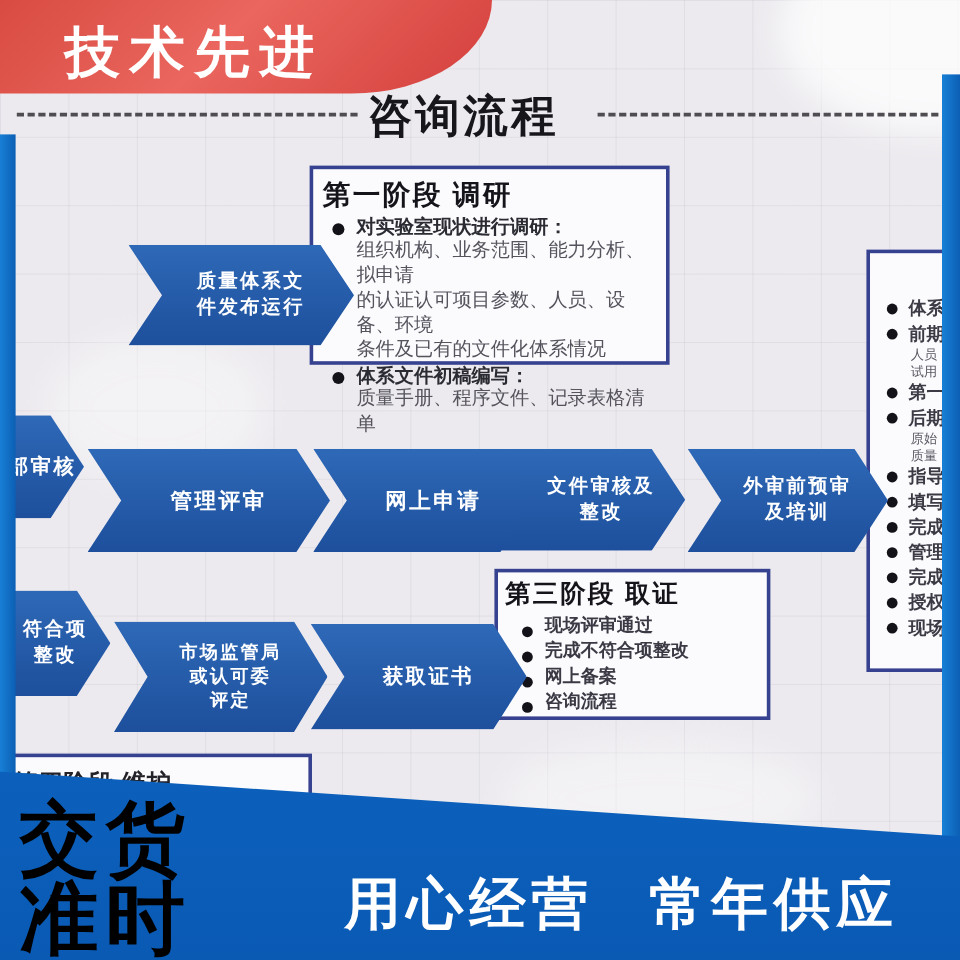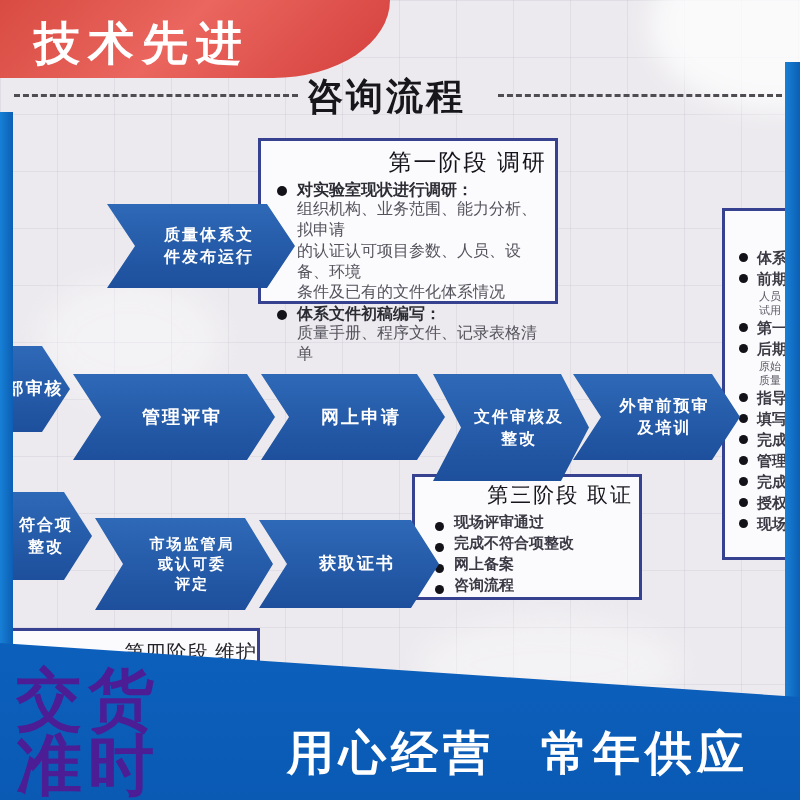--- a/index.html
+++ b/index.html
@@ -10,21 +10,21 @@
                      linear-gradient(90deg,rgba(120,120,140,.10) 1px,transparent 1px);
     background-size:57px 57px;}
   .blob{position:absolute;border-radius:50%;background:rgba(255,255,255,.75);filter:blur(14px);z-index:0;}
   .blob.b1{left:650px;top:-60px;width:260px;height:170px;}
   .blob.b2{left:40px;top:280px;width:180px;height:120px;opacity:.5;}
   .blob.b3{left:420px;top:620px;width:260px;height:90px;opacity:.5;}
 
   
   .banner-red{position:absolute;left:0;top:0;width:390px;height:78px;z-index:3;
     background:linear-gradient(135deg,#d84b42 0%,#ea665e 45%,#d43f3c 100%);
-    border-bottom-right-radius:120px 80px;}
+    border-bottom-right-radius:120px 80px;padding-left:20px;}
   .banner-red .label{font-size:46px;font-weight:bold;color:#fff;
     padding:13px 0 0 34px;letter-spacing:8px;}
 
   
   .dash{position:absolute;top:94px;border-top:3px dashed #4f4d52;z-index:2;}
   .dash.left{left:14px;width:284px;}
   .dash.right{left:498px;width:284px;}
   .flow-title{position:absolute;left:306px;top:72px;z-index:3;
     font-size:37px;font-weight:800;color:#17161a;letter-spacing:3px;}
 
@@ -38,29 +38,29 @@
     justify-content:center;text-align:center;font-weight:700;letter-spacing:2px;
     white-space:pre-line;line-height:1.35;
     background:linear-gradient(180deg,#2e69b7,#1d4f9c);}
   .chev-mid{clip-path:polygon(0 0,calc(100% - 28px) 0,100% 50%,calc(100% - 28px) 100%,0 100%,28px 50%);padding-left:16px;margin-top:28px;}
   .chev-start{clip-path:polygon(0 0,calc(100% - 28px) 0,100% 50%,calc(100% - 28px) 100%,0 100%);}
   #a1{left:0;top:176px;width:104px;height:84px;font-size:16px;}
   #a2{left:107px;top:176px;width:172px;height:84px;font-size:16px;}
   #b1{left:0;top:346px;width:70px;height:86px;font-size:17px;}
   #b2{left:73px;top:346px;width:186px;height:86px;font-size:18px;}
   #b3{left:261px;top:346px;width:168px;height:86px;font-size:18px;}
-  #b4{left:433px;top:346px;width:140px;height:107px;font-size:16px;}
+  #b4{left:415px;top:346px;width:140px;height:85px;font-size:16px;}
   #b5{left:573px;top:346px;width:151px;height:86px;font-size:16px;}
   #c1{left:0;top:492px;width:92px;height:88px;font-size:16px;}
   #c2{left:95px;top:490px;width:162px;height:92px;font-size:15px;}
   #c3{left:259px;top:492px;width:164px;height:88px;font-size:17px;}
 
   
   .pbox{position:absolute;z-index:4;background:#fbfbfd;border:3px solid #36418f;}
-  .pbox .ptitle{text-align:right;font-weight:400;color:#15141a;}
+  .pbox .ptitle{text-align:left;font-weight:700;color:#15141a;}
   #phase1{left:258px;top:138px;width:300px;height:166px;padding:4px 8px;box-sizing:border-box;}
   #phase1 .ptitle{font-size:23px;letter-spacing:2px;margin:2px 0 2px;}
   .p1-row{display:flex;gap:10px;align-items:flex-start;margin:1px 0 0 8px;font-family:Liberation Serif, serif;}
   .dot{width:10px;height:10px;border-radius:50%;background:#121218;flex:0 0 auto;margin-top:6px;}
   .p1-head{font-size:16px;font-weight:700;color:#2b2b33;line-height:1.2;}
   .p1-detail{font-size:16px;color:#55535c;line-height:1.3;margin-left:28px;white-space:pre-line;}
 
   #phase2{left:722px;top:208px;width:150px;height:352px;padding:36px 0 0 14px;box-sizing:border-box;}
   .p2-b{display:flex;gap:9px;align-items:center;font-size:15px;font-weight:700;
     color:#3c3a44;line-height:21px;}
@@ -73,21 +73,21 @@
   .p3-row .sdot{width:9px;height:9px;border-radius:50%;background:#121218;flex:0 0 auto;}
   .p3-text{font-size:15px;font-weight:700;color:#3b3944;line-height:19px;}
 
   #phase4{left:8px;top:628px;width:252px;height:150px;padding-top:8px;box-sizing:border-box;}
   #phase4 .ptitle{font-size:20px;letter-spacing:1px;color:#232228;}
 
   
   .footer{position:absolute;inset:0;z-index:10;
     clip-path:polygon(0 643px,800px 697px,800px 800px,0 800px);
     background:linear-gradient(180deg,#2a8be0 0%,#0e68c6 55%,#0a5ab4 100%);}
-  .delivery{position:absolute;left:16px;top:666px;z-index:11;color:#4c1d95;
+  .delivery{position:absolute;left:16px;top:666px;z-index:11;color:#000000;
     font-weight:800;font-size:66px;line-height:66px;letter-spacing:6px;}
   .slogan{position:absolute;left:287px;top:722px;z-index:11;color:#fff;
     font-weight:800;font-size:47px;letter-spacing:5px;display:flex;gap:46px;white-space:nowrap;}
 </style>
 </head>
 <body>
 
 <div class="stage">
   <div class="grid"></div>
   <div class="blob b1"></div>

